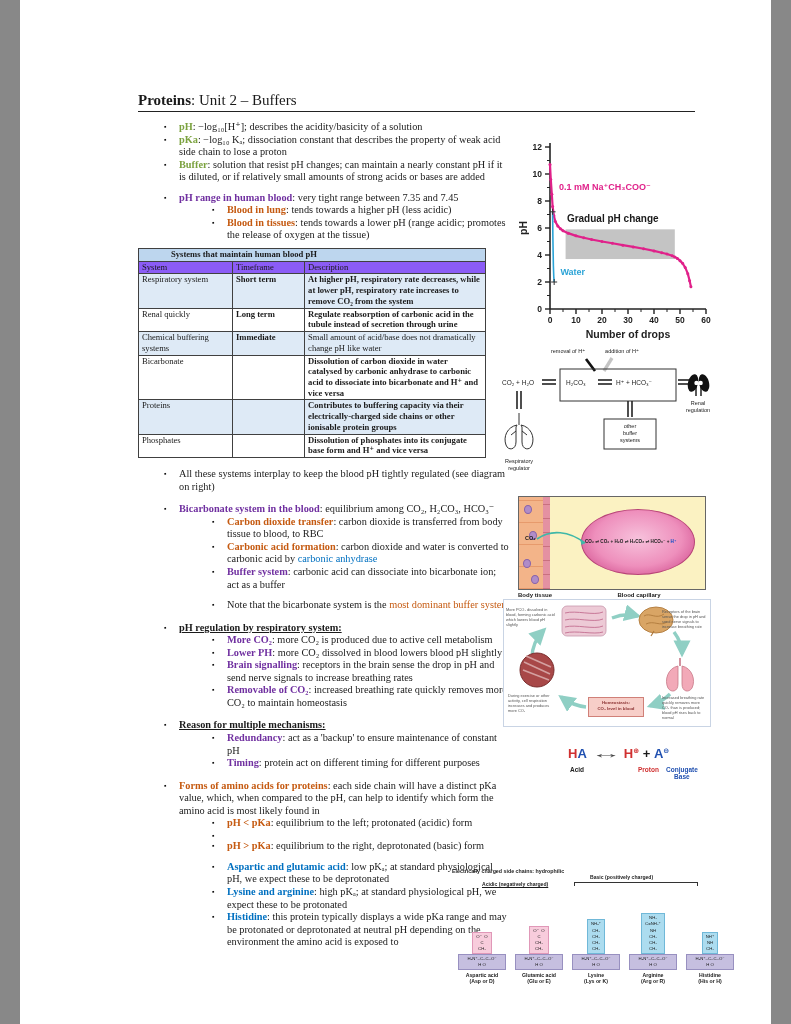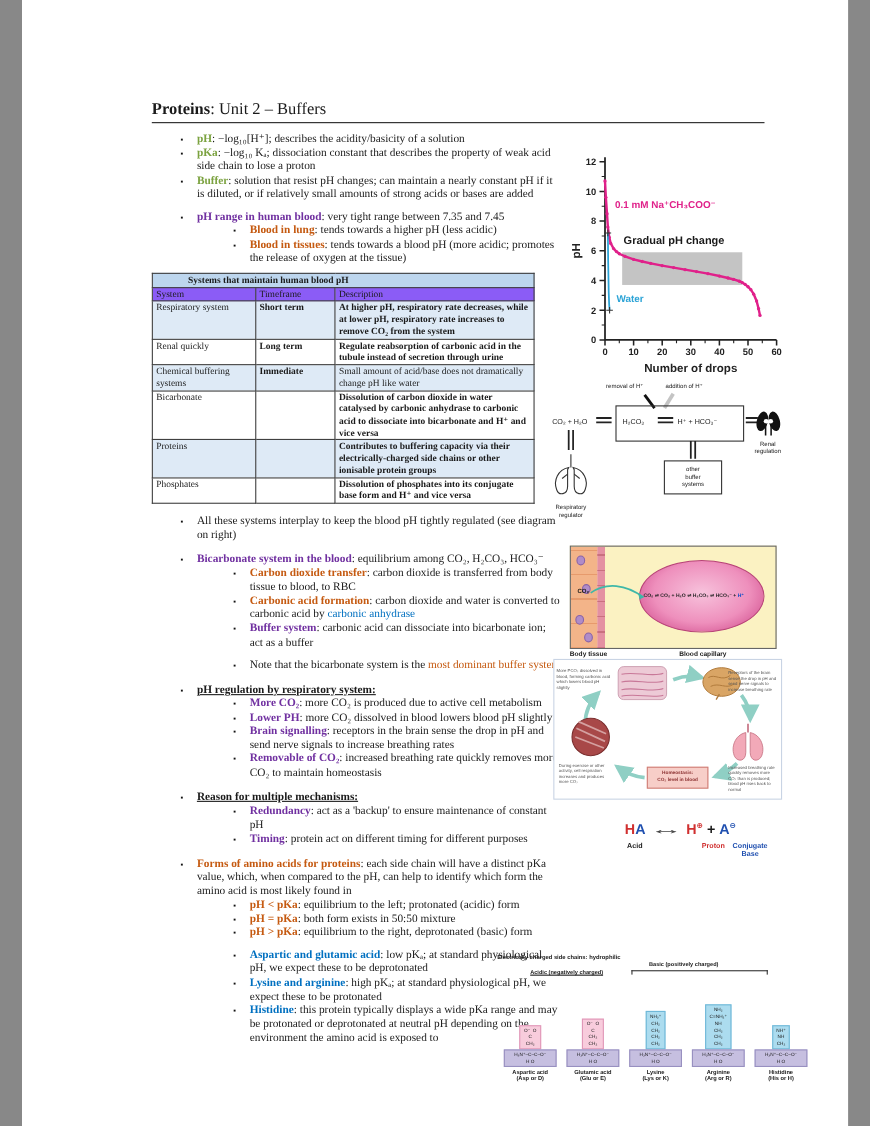--- a/index.html
+++ b/index.html
@@ -107,21 +107,21 @@
     <div class="li l1 mt8">
         <span class="bm">▪</span>
         <div class="bt"><span class="term t-purple">pH range in human blood</span><span>: very tight range between 7.35 and 7.45</span></div>
       </div>
     <div class="li l2">
         <span class="bm">▪</span>
         <div class="bt"><span class="term t-orange">Blood in lung</span><span>: tends towards a higher pH (less acidic)</span></div>
       </div>
     <div class="li l2">
         <span class="bm">▪</span>
-        <div class="bt"><span class="term t-orange">Blood in tissues</span><span>: tends towards a blood pH (more acidic; promotes the release of oxygen at the tissue)</span></div>
+        <div class="bt"><span class="term t-orange">Blood in tissues</span><span>: tends towards a lower pH (range acidic; promotes the release of oxygen at the tissue)</span></div>
       </div>
 
     <table class="sys">
       <tbody id="sys-tbody">
           <tr>
             <td class="ttl bld" colspan="3">Systems that maintain human blood pH</td>
           </tr>
           <tr class="hdr">
             <td>System</td>
             <td>Timeframe</td>
@@ -223,21 +223,20 @@
     <div class="li l1 mt10">
         <span class="bm">▪</span>
         <div class="bt"><span class="term t-orange">Forms of amino acids for proteins</span><span>: each side chain will have a distinct pKa value, which, when compared to the pH, can help to identify which form the amino acid is most likely found in</span></div>
       </div>
     <div class="li l2">
         <span class="bm">▪</span>
         <div class="bt"><span class="term t-orange">pH &lt; pKa</span><span>: equilibrium to the left; protonated (acidic) form</span></div>
       </div>
     <div class="li l2">
         <span class="bm">▪</span>
-        <div class="bt"><span class="term t-orange">pH = pKa</span><span>: both form exists in 50:50 mixture</span></div>
       </div>
     <div class="li l2">
         <span class="bm">▪</span>
         <div class="bt"><span class="term t-orange">pH &gt; pKa</span><span>: equilibrium to the right, deprotonated (basic) form</span></div>
       </div>
     <div class="li l2 mt8">
         <span class="bm">▪</span>
         <div class="bt narrow"><span class="term t-blue">Aspartic and glutamic acid</span><span>: low pKₐ; at standard physiological pH, we expect these to be deprotonated</span></div>
       </div>
     <div class="li l2">

